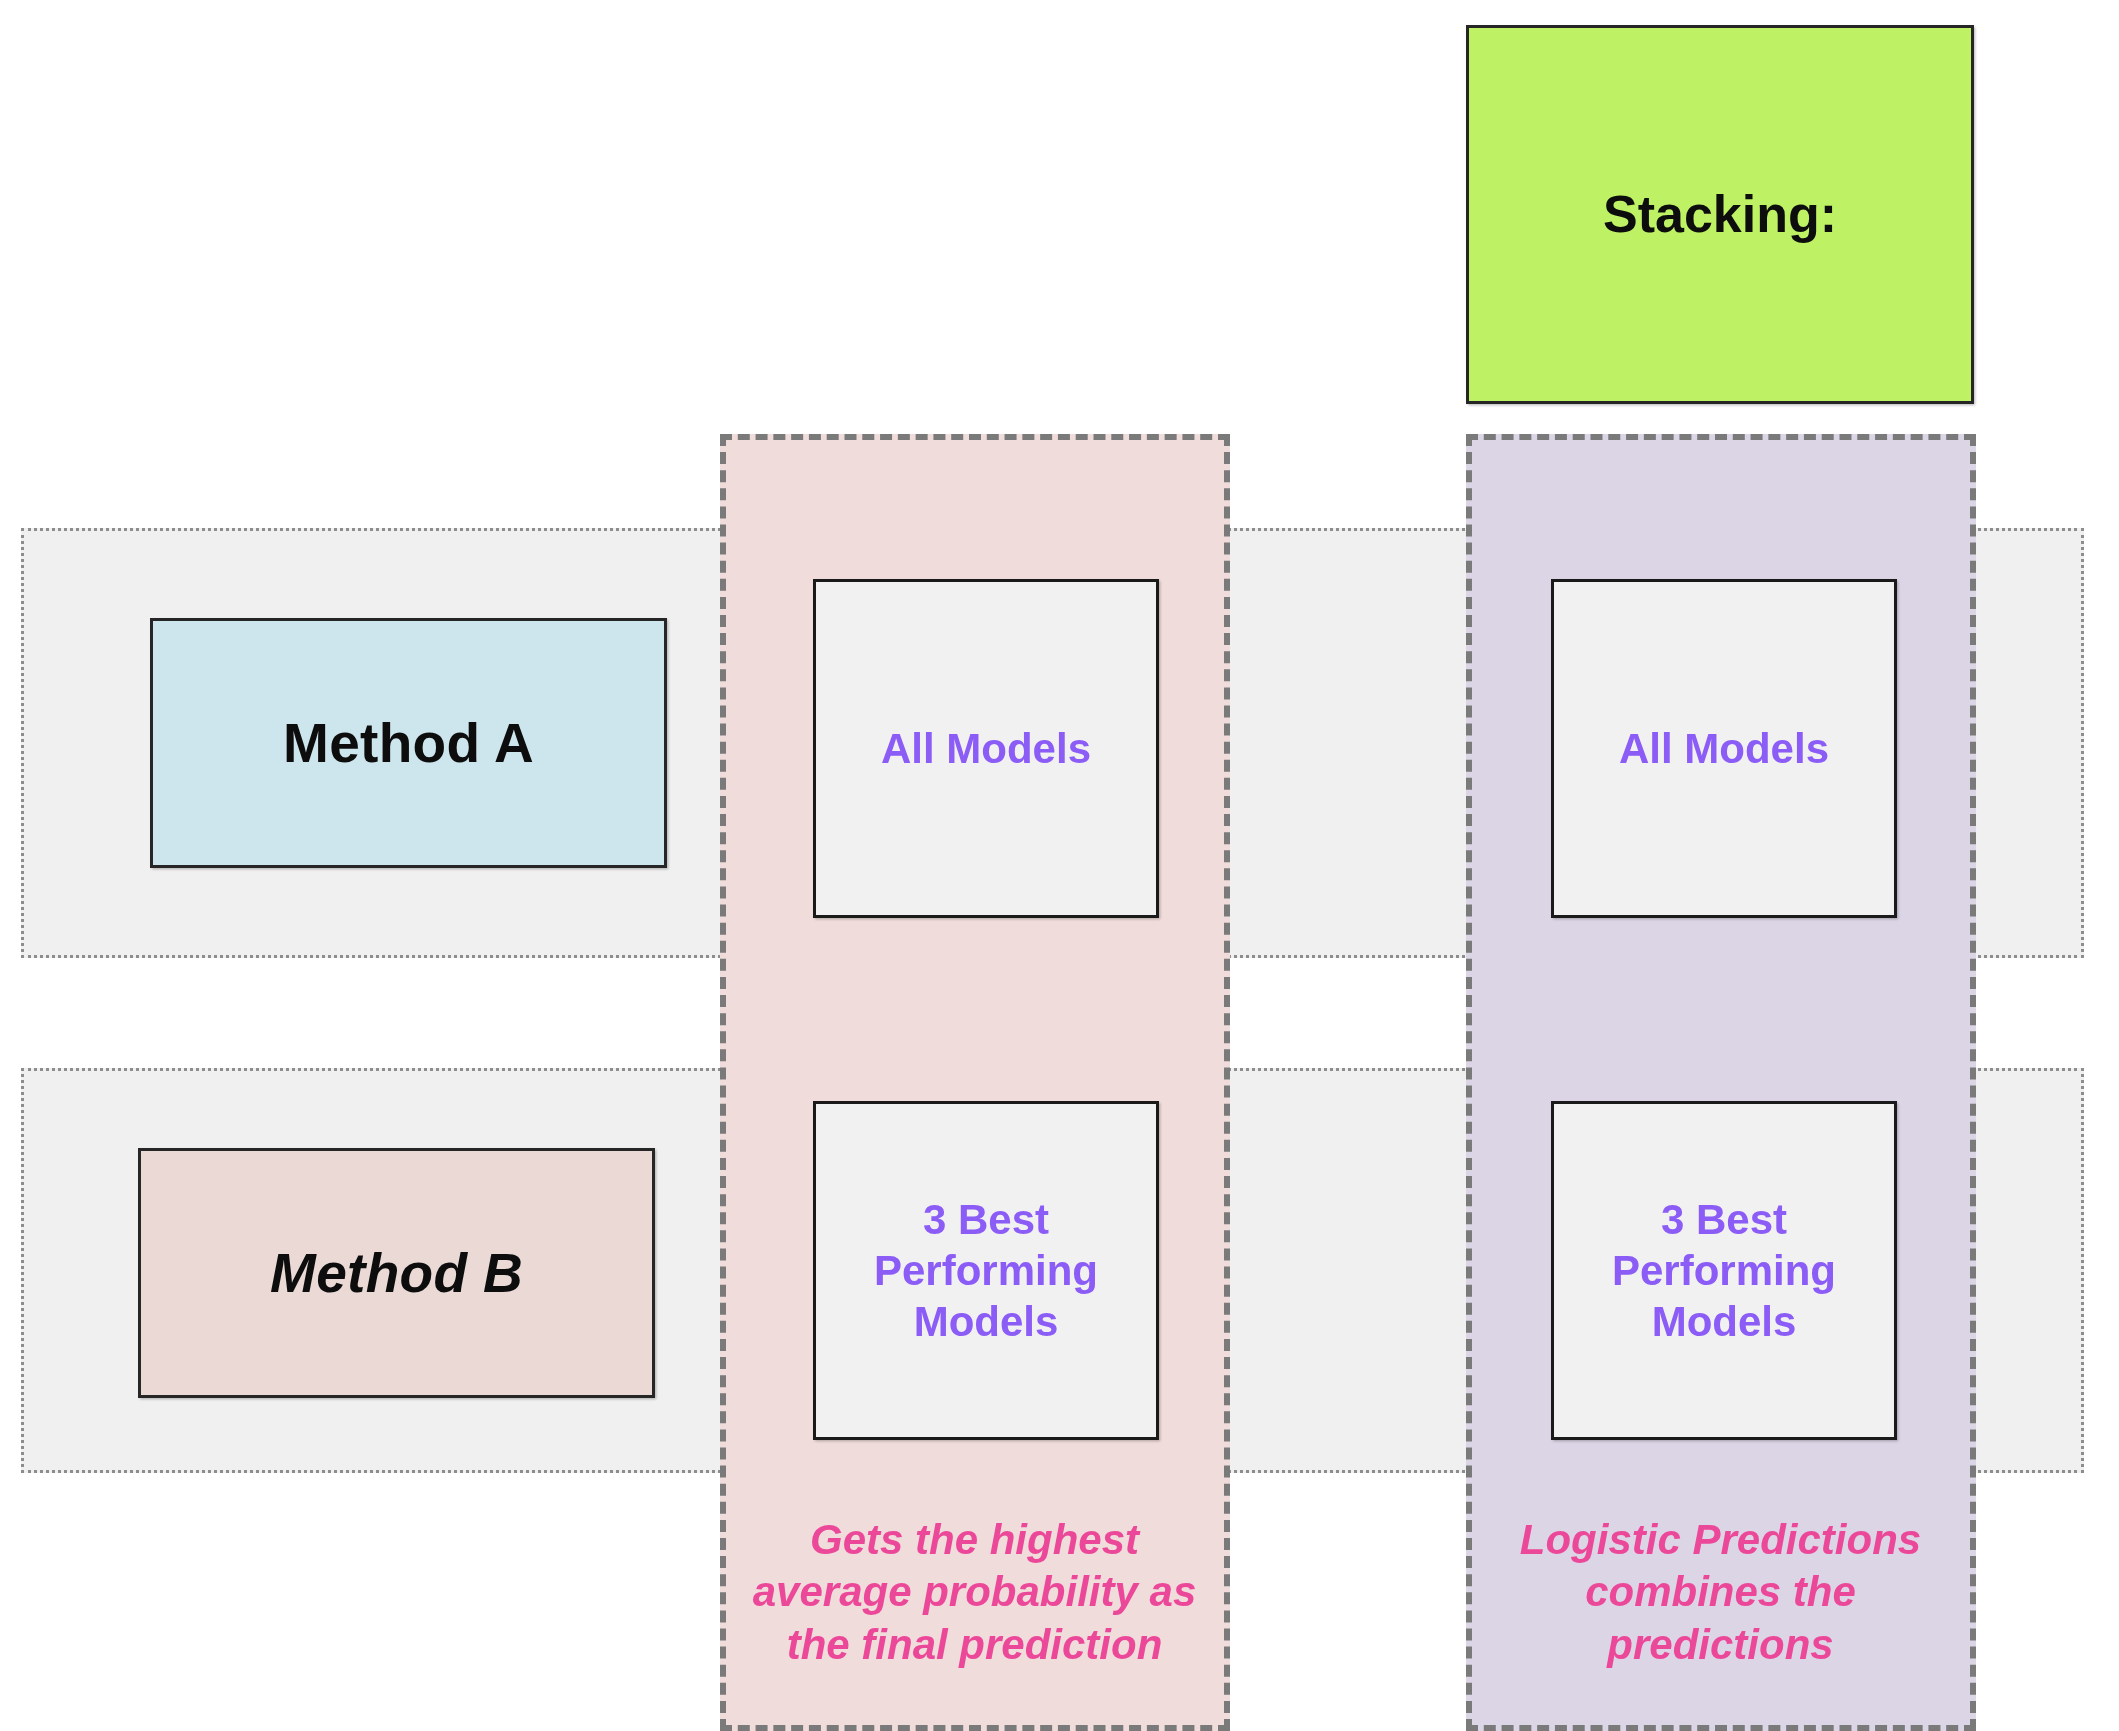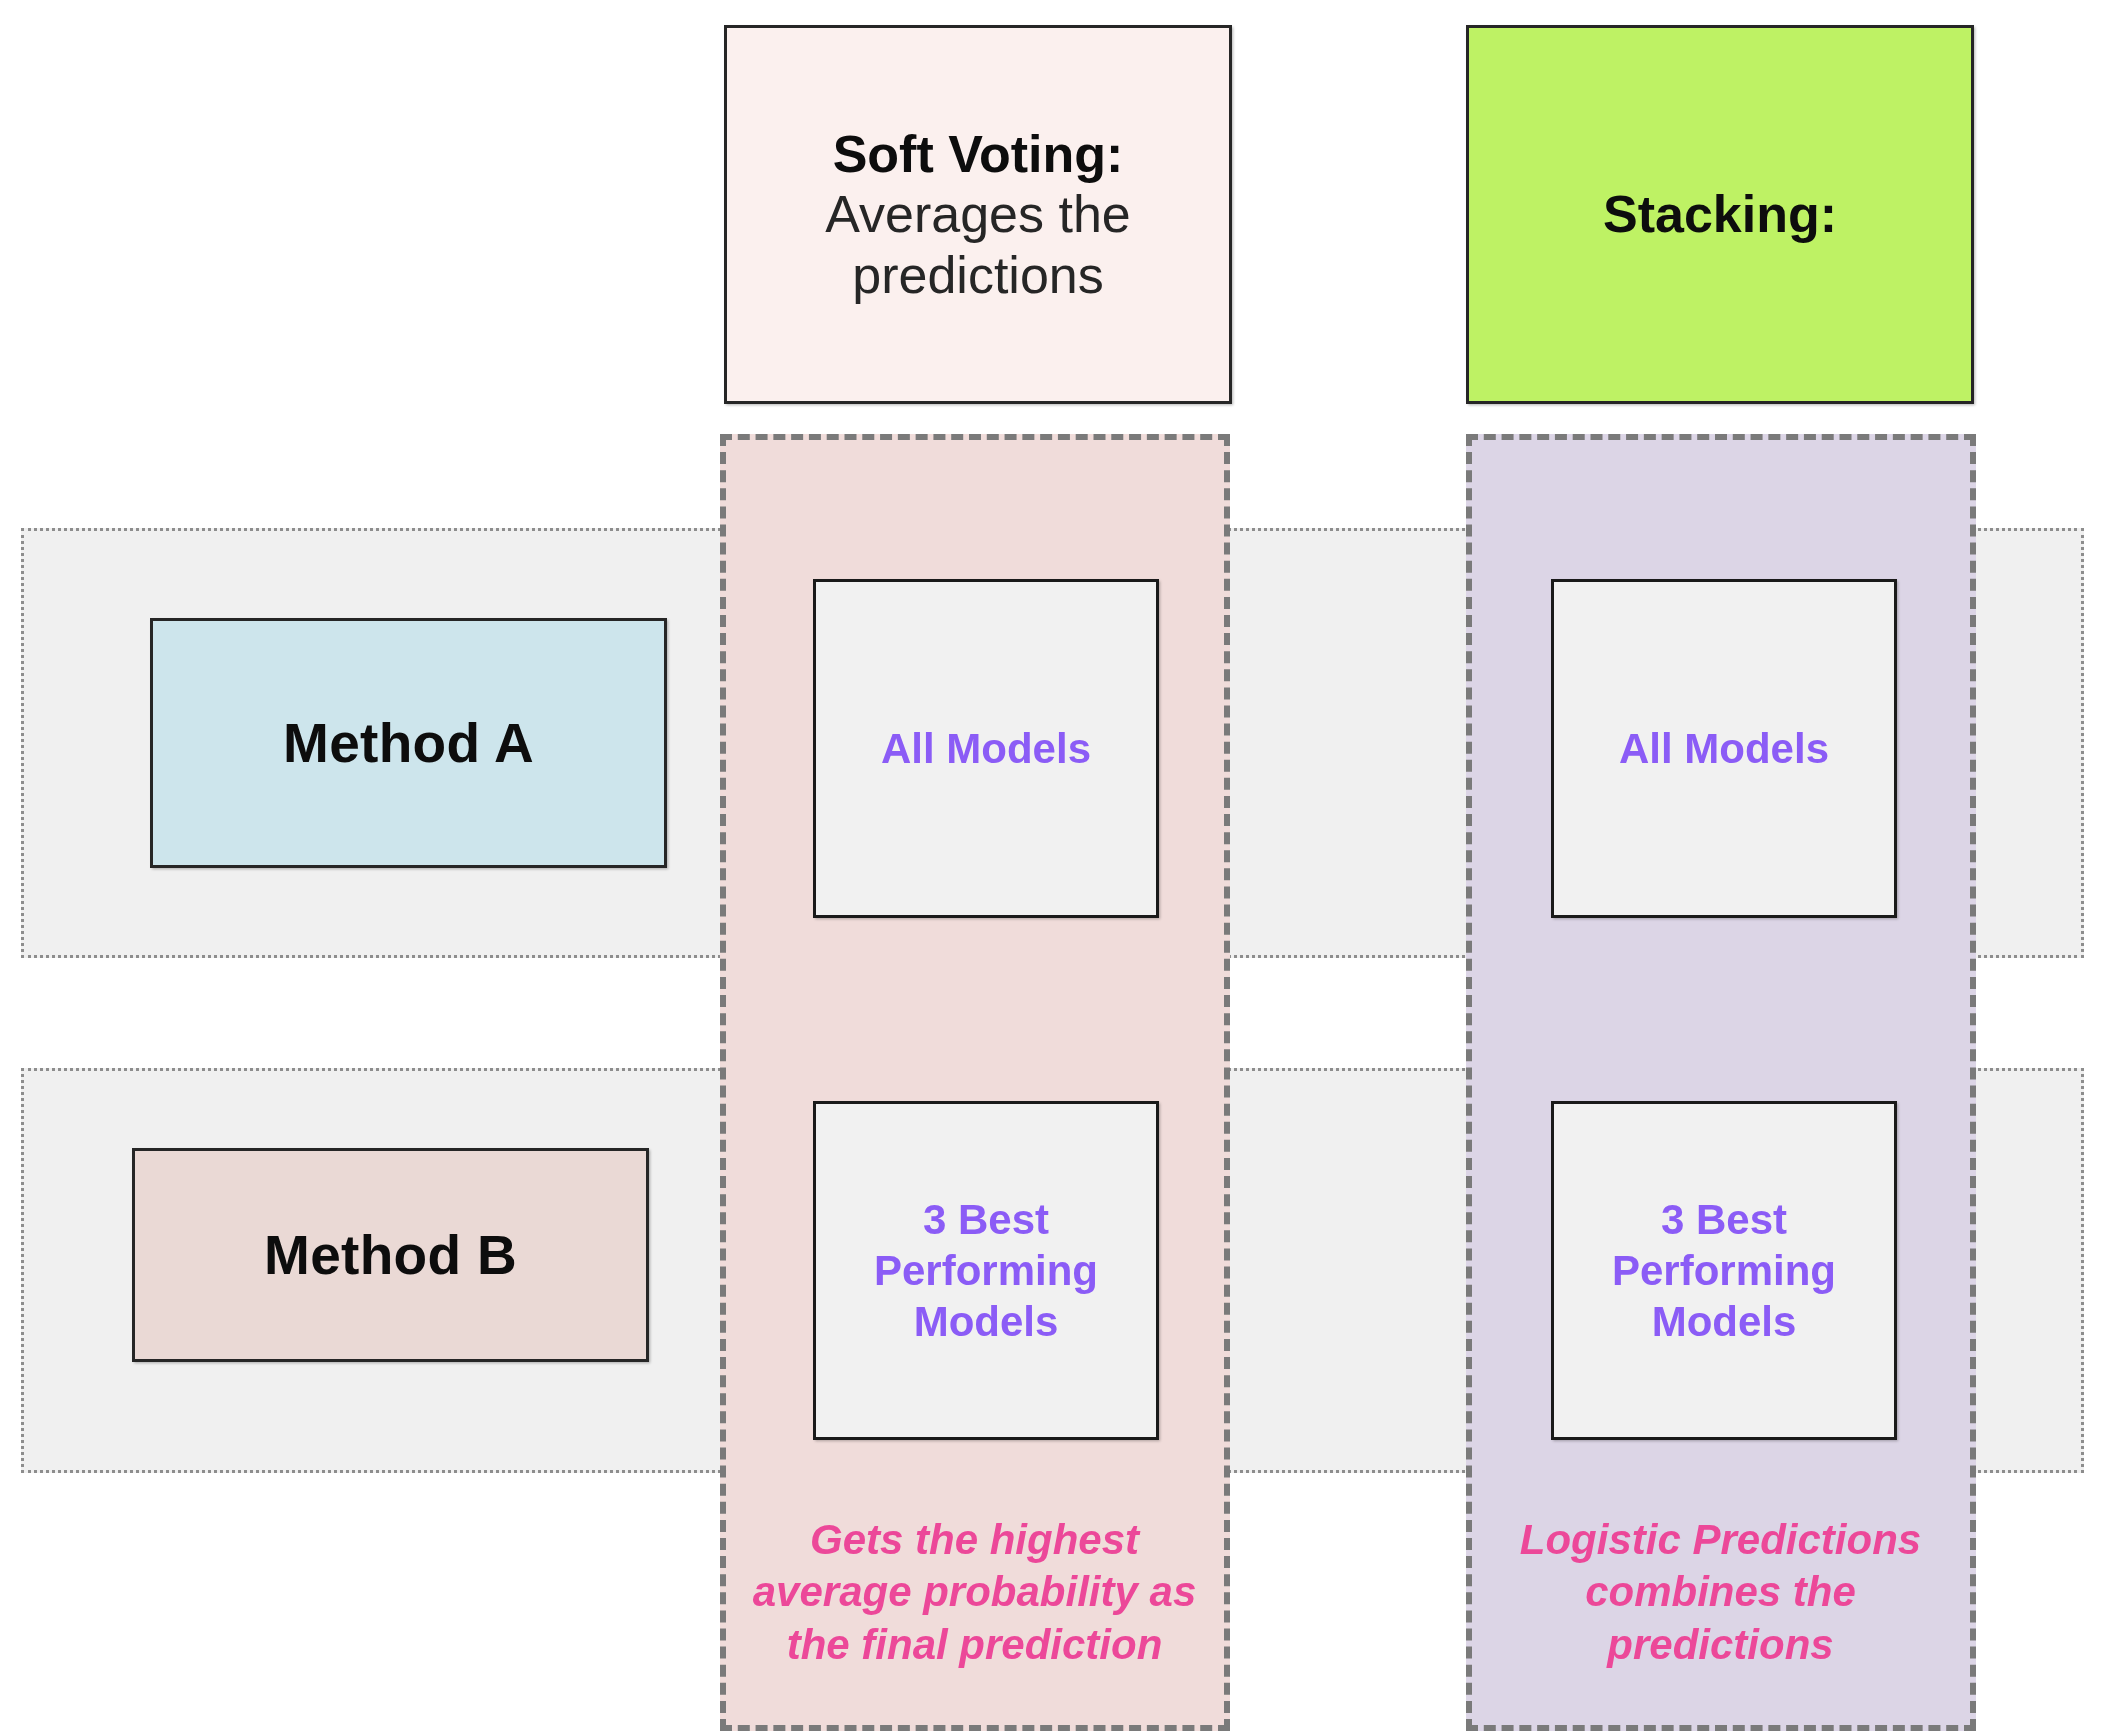--- a/index.html
+++ b/index.html
@@ -48,22 +48,23 @@
     font-weight: bold;
     color: #0d0d0d;
     letter-spacing: 0.3px;
   }
   #method-a-box {
     left: 138px;  top: 618px;  width: 517px; height: 250px;
     background: #cde5ec;
     margin-left: 12px;
   }
   #method-b-box {
-    left: 132px;  top: 1148px; width: 517px; height: 214px;
+    left: 138px;  top: 1148px; width: 517px; height: 250px;
     background: #ead9d5;
+    font-style: italic;
   }
 
   
   .header-box {
     position: absolute;
     box-sizing: border-box;
     border: 3.6px solid #262626;
     display: flex;
     flex-direction: column;
     align-items: center;
@@ -160,24 +161,20 @@
 <body>
 
 <div id="canvas">
 
   <div class="row-band" id="row-band-a"></div>
   <div class="row-band" id="row-band-b"></div>
 
   <div class="approach-col" id="soft-voting-col"></div>
   <div class="approach-col" id="stacking-col"></div>
 
-  <div class="header-box" id="soft-voting-header">
-    <div class="hb-title">Soft Voting:</div>
-    <div class="hb-desc">Averages the predictions</div>
-  </div>
   <div class="header-box" id="stacking-header">
     <div class="hb-title">Stacking:</div>
   </div>
 
   <div class="method-box" id="method-a-box">
     <span>Method A</span>
   </div>
   <div class="method-box" id="method-b-box">
     <span>Method B</span>
   </div>

